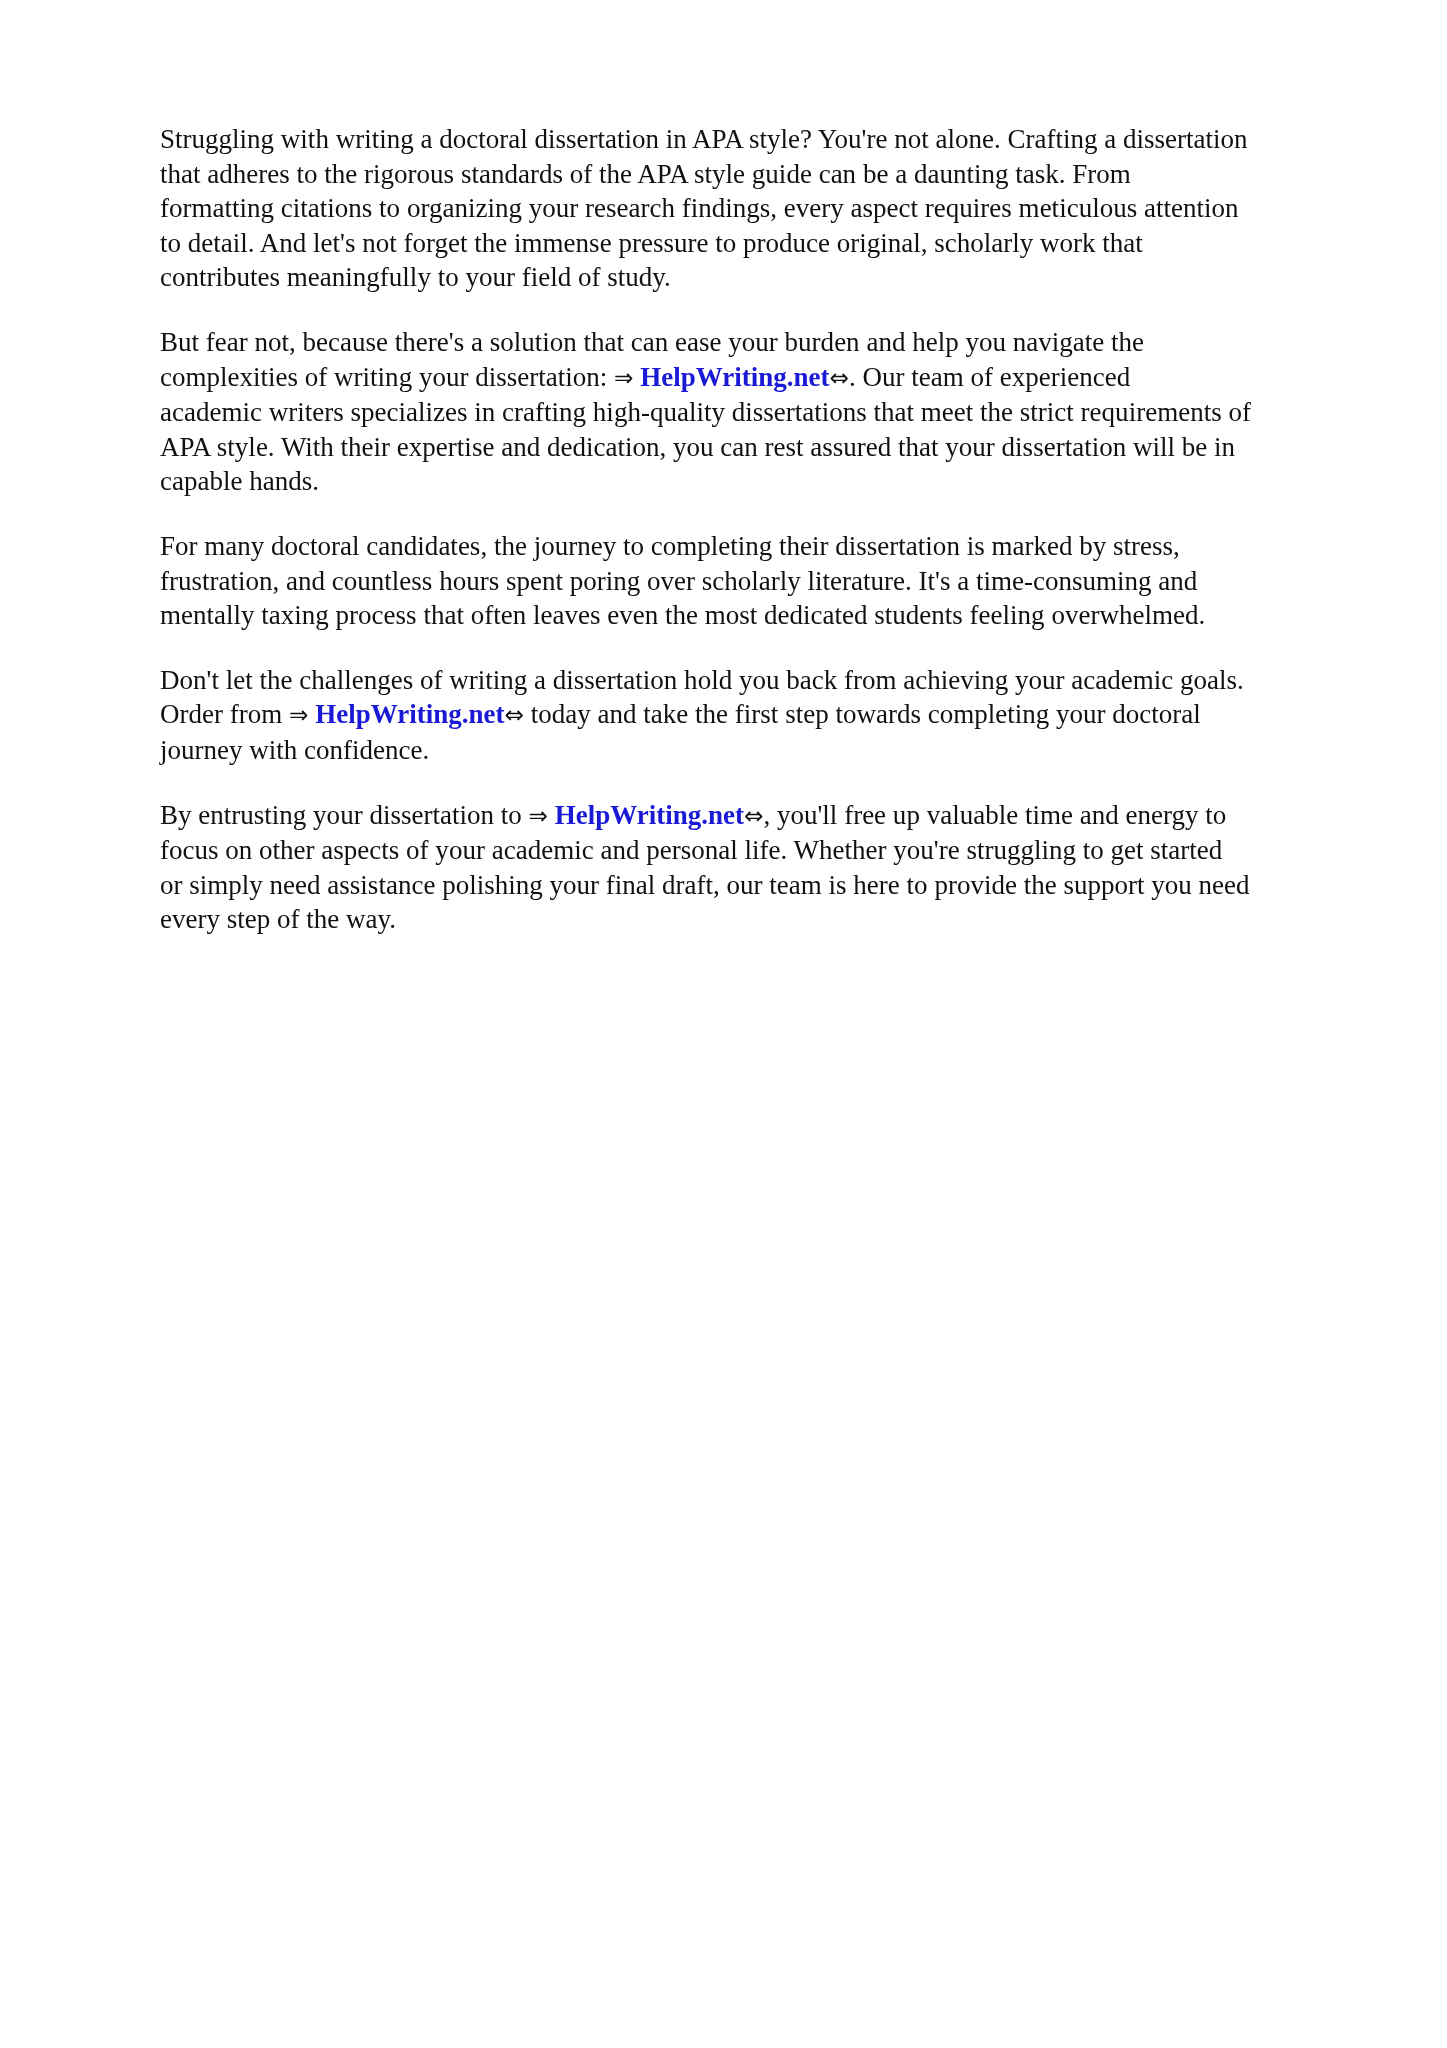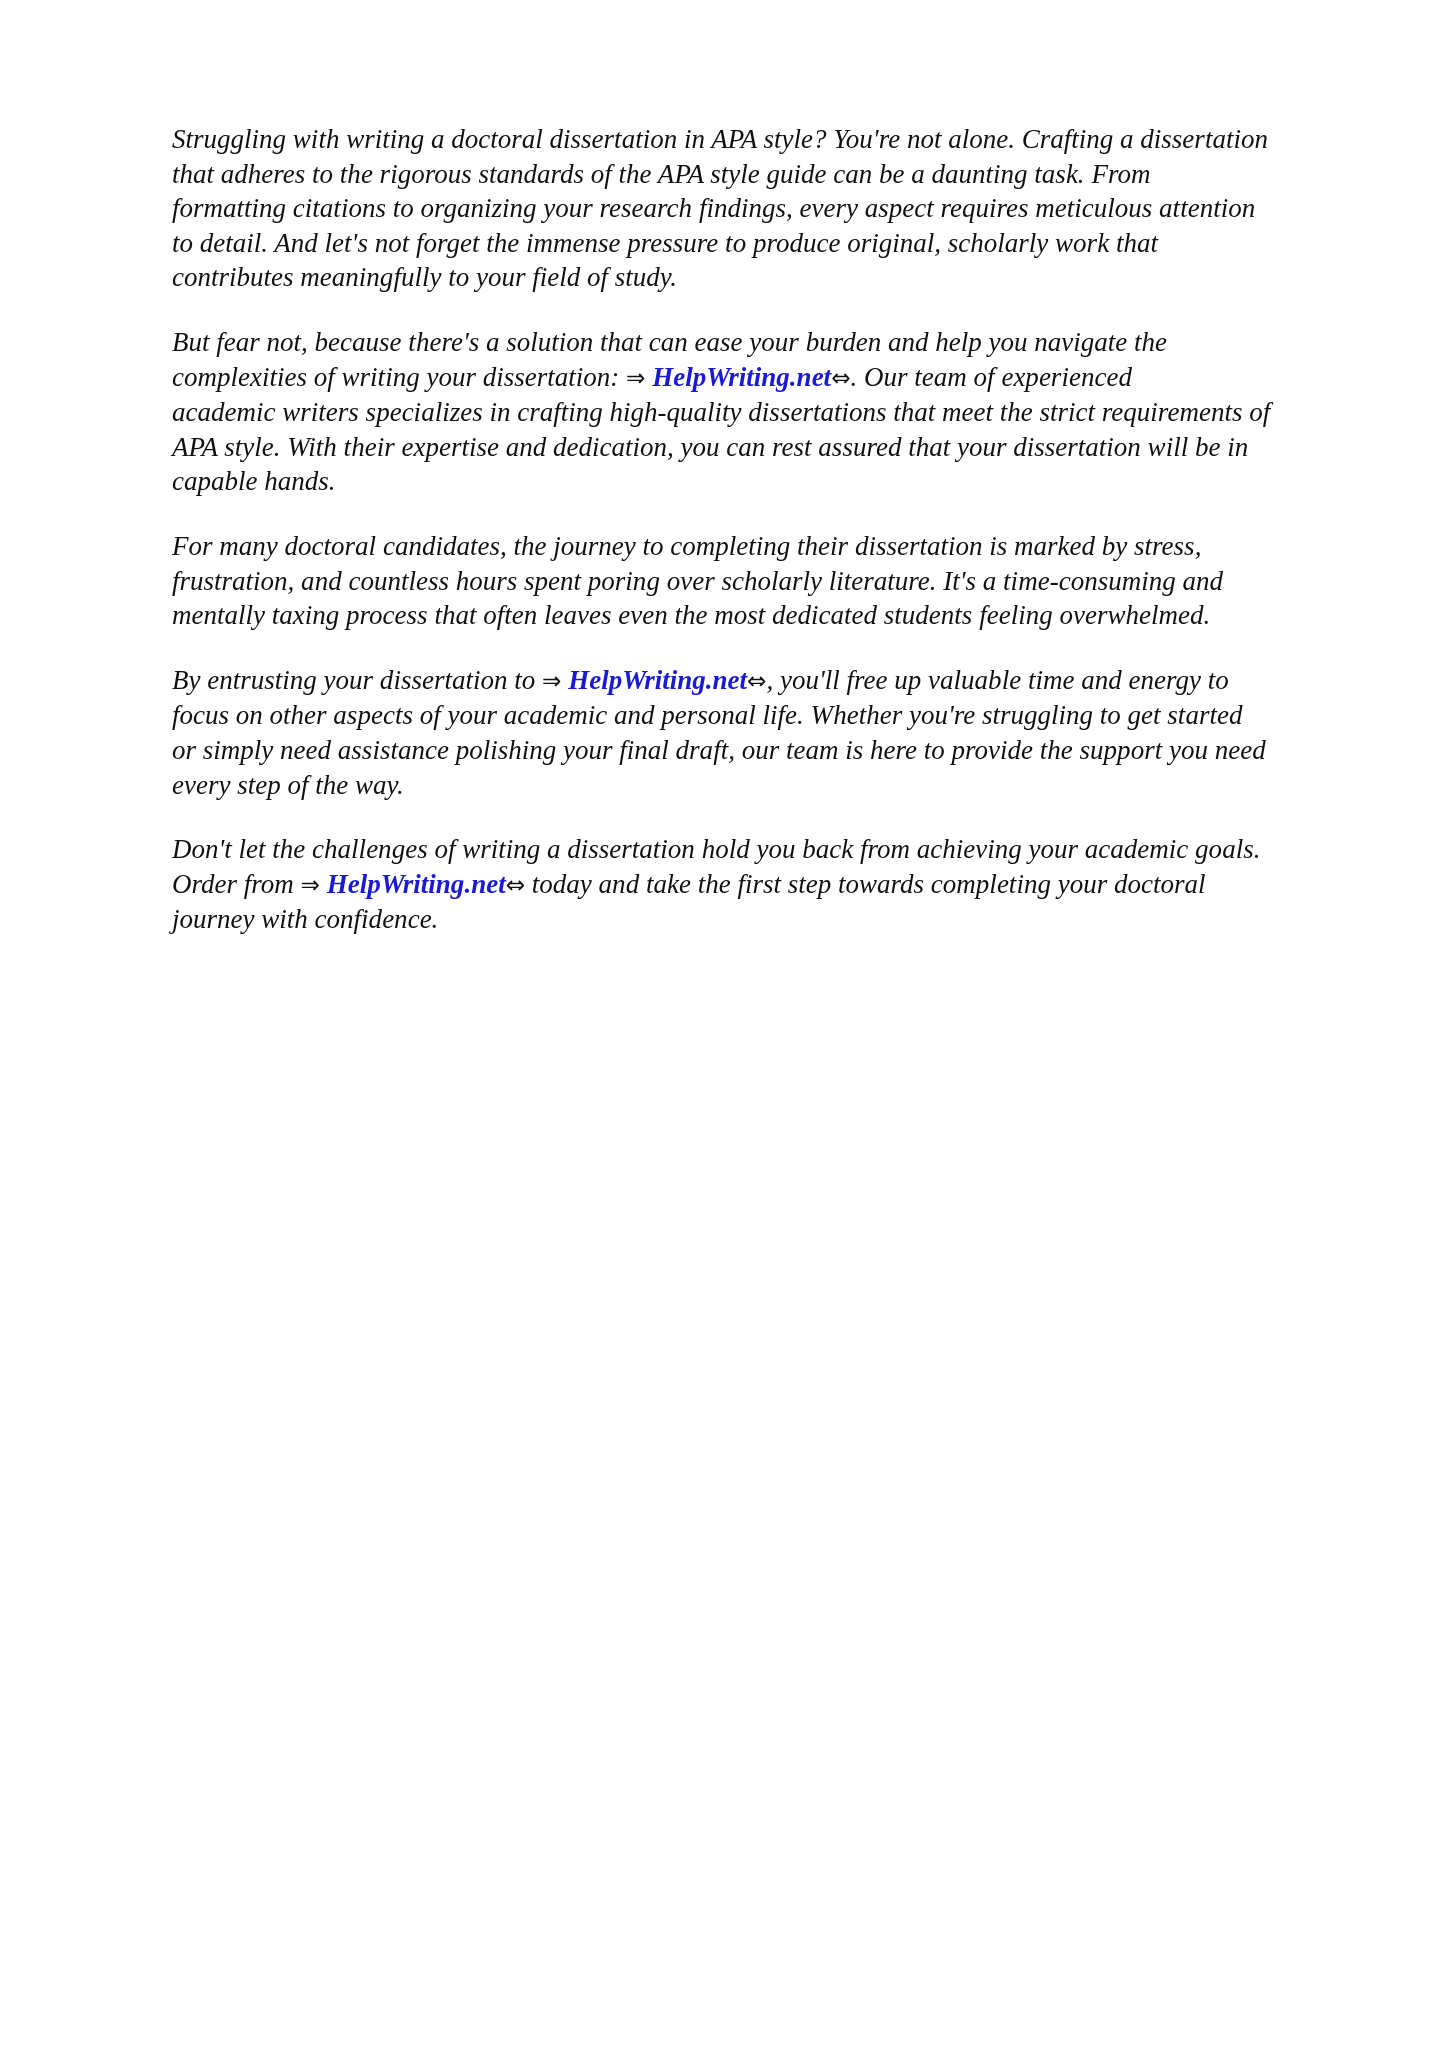--- a/index.html
+++ b/index.html
@@ -1,20 +1,20 @@
 <!DOCTYPE html>
 <html><head>
 <meta charset="utf-8">
 <style>
   html, body { margin: 0; padding: 0; background: #ffffff; }
   body { width: 1447px; height: 2048px; position: relative; overflow: hidden; }
   .page {
-    position: absolute; left: 172px; top: 122px; width: 1220px;
+    position: absolute; left: 160px; top: 122px; width: 1220px;
     font-family: "Liberation Serif", "DejaVu Serif", serif;
-    font-size: 28px; line-height: 34.6px; color: #111111; font-style: italic;
+    font-size: 28px; line-height: 34.6px; color: #111111;
   }
   .para { margin: 0 0 30px 0; }
   .line { display: block; white-space: nowrap; transform: scaleX(0.965); transform-origin: left center; }
   .link { color: #1a1ad6; font-weight: bold; text-decoration: none; }
   .arrow { font-family: "DejaVu Sans", sans-serif; font-size: 24px; color: #111111; }
 </style>
 </head>
 <body>
 
 <div class="page">
@@ -35,25 +35,25 @@
     <span class="line">capable hands.</span>
   </p>
 
   <p class="para">
     <span class="line">For many doctoral candidates, the journey to completing their dissertation is marked by stress,</span>
     <span class="line">frustration, and countless hours spent poring over scholarly literature. It's a time-consuming and</span>
     <span class="line">mentally taxing process that often leaves even the most dedicated students feeling overwhelmed.</span>
   </p>
 
   <p class="para">
+    <span class="line">Don't let the challenges of writing a dissertation hold you back from achieving your academic goals.</span>
+    <span class="line"><span>Order from </span><span class="arrow">⇒</span> <a class="link">HelpWriting.net</a><span class="arrow">⇔</span><span> today and take the first step towards completing your doctoral</span></span>
+    <span class="line">journey with confidence.</span>
+  </p>
+
+  <p class="para">
     <span class="line"><span>By entrusting your dissertation to </span><span class="arrow">⇒</span> <a class="link">HelpWriting.net</a><span class="arrow">⇔</span><span>, you'll free up valuable time and energy to</span></span>
     <span class="line">focus on other aspects of your academic and personal life. Whether you're struggling to get started</span>
     <span class="line">or simply need assistance polishing your final draft, our team is here to provide the support you need</span>
     <span class="line">every step of the way.</span>
   </p>
 
-  <p class="para">
-    <span class="line">Don't let the challenges of writing a dissertation hold you back from achieving your academic goals.</span>
-    <span class="line"><span>Order from </span><span class="arrow">⇒</span> <a class="link">HelpWriting.net</a><span class="arrow">⇔</span><span> today and take the first step towards completing your doctoral</span></span>
-    <span class="line">journey with confidence.</span>
-  </p>
-
 </div>
 
 </body></html>

